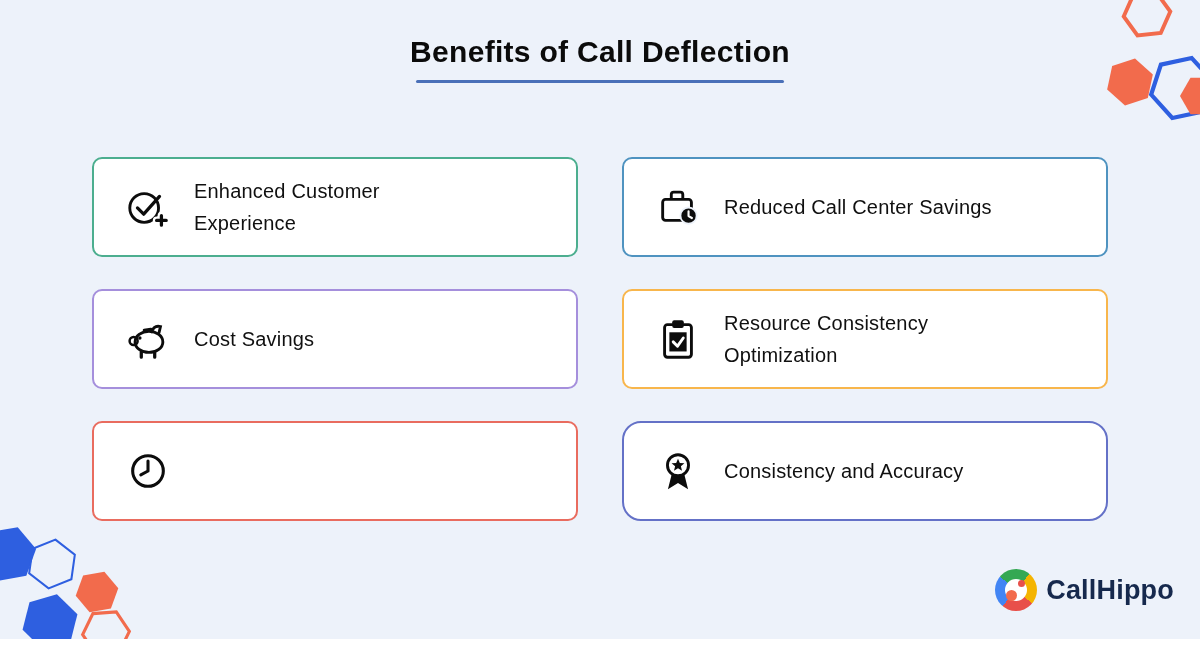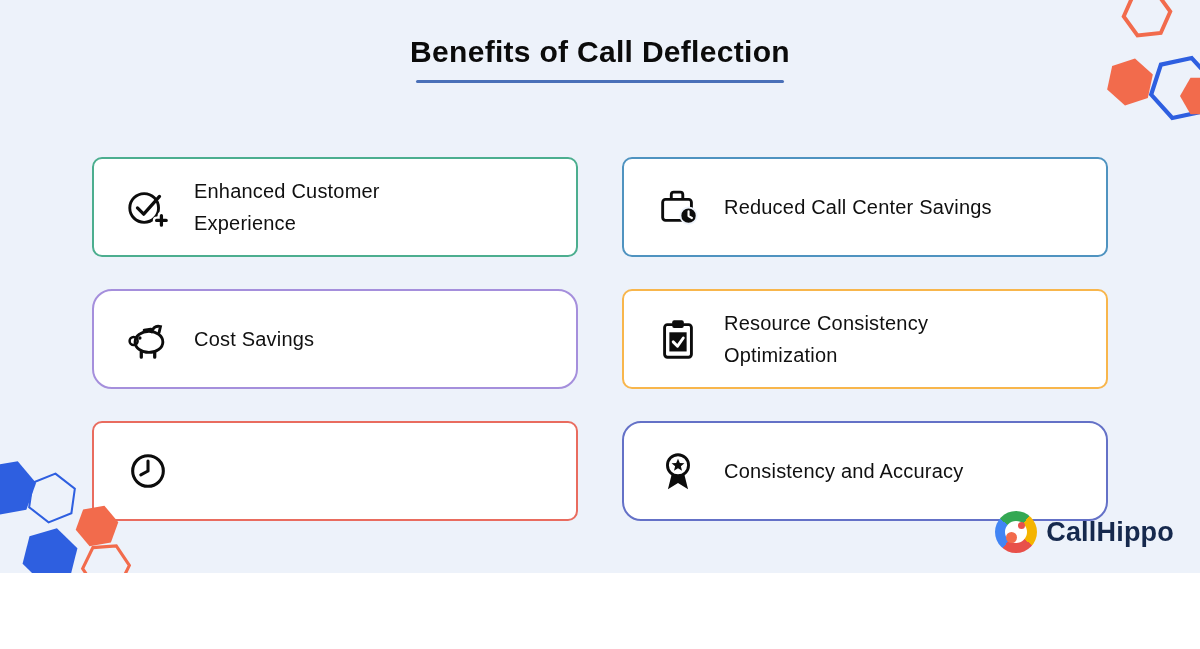--- a/index.html
+++ b/index.html
@@ -2,21 +2,21 @@
 <html><head>
 <meta charset="utf-8">
 <style>
   * { box-sizing: border-box; }
   html, body { margin: 0; padding: 0; }
   body { font-family: "Liberation Sans", "DejaVu Sans", sans-serif; }
 
   .page {
     position: relative;
     width: 1200px;
-    height: 573px;
+    height: 639px;
     overflow: hidden;
     background: #edf2fa; 
   }
 
   
   .header { text-align: center; padding-top: 34px; }
   .page-title {
     margin: 0;
     font-size: 30px;
     font-weight: 800;
@@ -70,21 +70,21 @@
 
   
   .deco { position: absolute; pointer-events: none; }
   .deco-tr { top: 0; right: 0; }
   .deco-bl { left: 0; bottom: 0; }
 
   
   .brand {
     position: absolute;
     right: 26px;
-    bottom: 20px;
+    bottom: 28px;
     display: flex;
     align-items: center;
     gap: 9px;
   }
   .logo-mark {
     width: 42px;
     height: 42px;
     border-radius: 50%;
     position: relative;
     background: conic-gradient(#e8504a, #4285f4, #34a853, #f4b400); 
@@ -167,21 +167,21 @@
         <svg width="46" height="46" viewBox="0 0 48 48">
           <rect x="8" y="16" width="30" height="22" rx="3" fill="none" stroke="#0c0c0c" stroke-width="3"></rect>
           <path d="M17 16 V11 a2.5 2.5 0 0 1 2.5 -2.5 h7 A2.5 2.5 0 0 1 29 11 v5" fill="none" stroke="#0c0c0c" stroke-width="3"></path>
           <circle cx="35" cy="33" r="8.5" fill="#0c0c0c" stroke="#edf2fa" stroke-width="2"></circle>
           <path d="M35 28.5 V33.5 L38.5 35.5" fill="none" stroke="#ffffff" stroke-width="2.2" stroke-linecap="round" stroke-linejoin="round"></path>
         </svg>
       </span>
       <span class="card-label">Reduced Call Center Savings</span>
     </div>
 
-    <div class="card" style="border-color: rgb(165, 143, 220); border-radius: 20px;">
+    <div class="card" style="border-color: rgb(165, 143, 220);">
       <span class="card-icon">
         <svg width="46" height="46" viewBox="0 0 48 48">
           <ellipse cx="25" cy="27" rx="14.5" ry="11" fill="none" stroke="#0c0c0c" stroke-width="3"></ellipse>
           <circle cx="9" cy="26" r="4.2" fill="none" stroke="#0c0c0c" stroke-width="2.6"></circle>
           <path d="M28 16.5 q2 -7 9 -5.5 l-1.5 6.5" fill="none" stroke="#0c0c0c" stroke-width="3" stroke-linecap="round"></path>
           <path d="M20 14.8 L27 13.8" stroke="#0c0c0c" stroke-width="3" stroke-linecap="round"></path>
           <path d="M17 37.5 V43 M31 37.5 V43" stroke="#0c0c0c" stroke-width="3.4" stroke-linecap="round"></path>
           <circle cx="15.5" cy="23" r="1.8" fill="#0c0c0c"></circle>
         </svg>
       </span>

